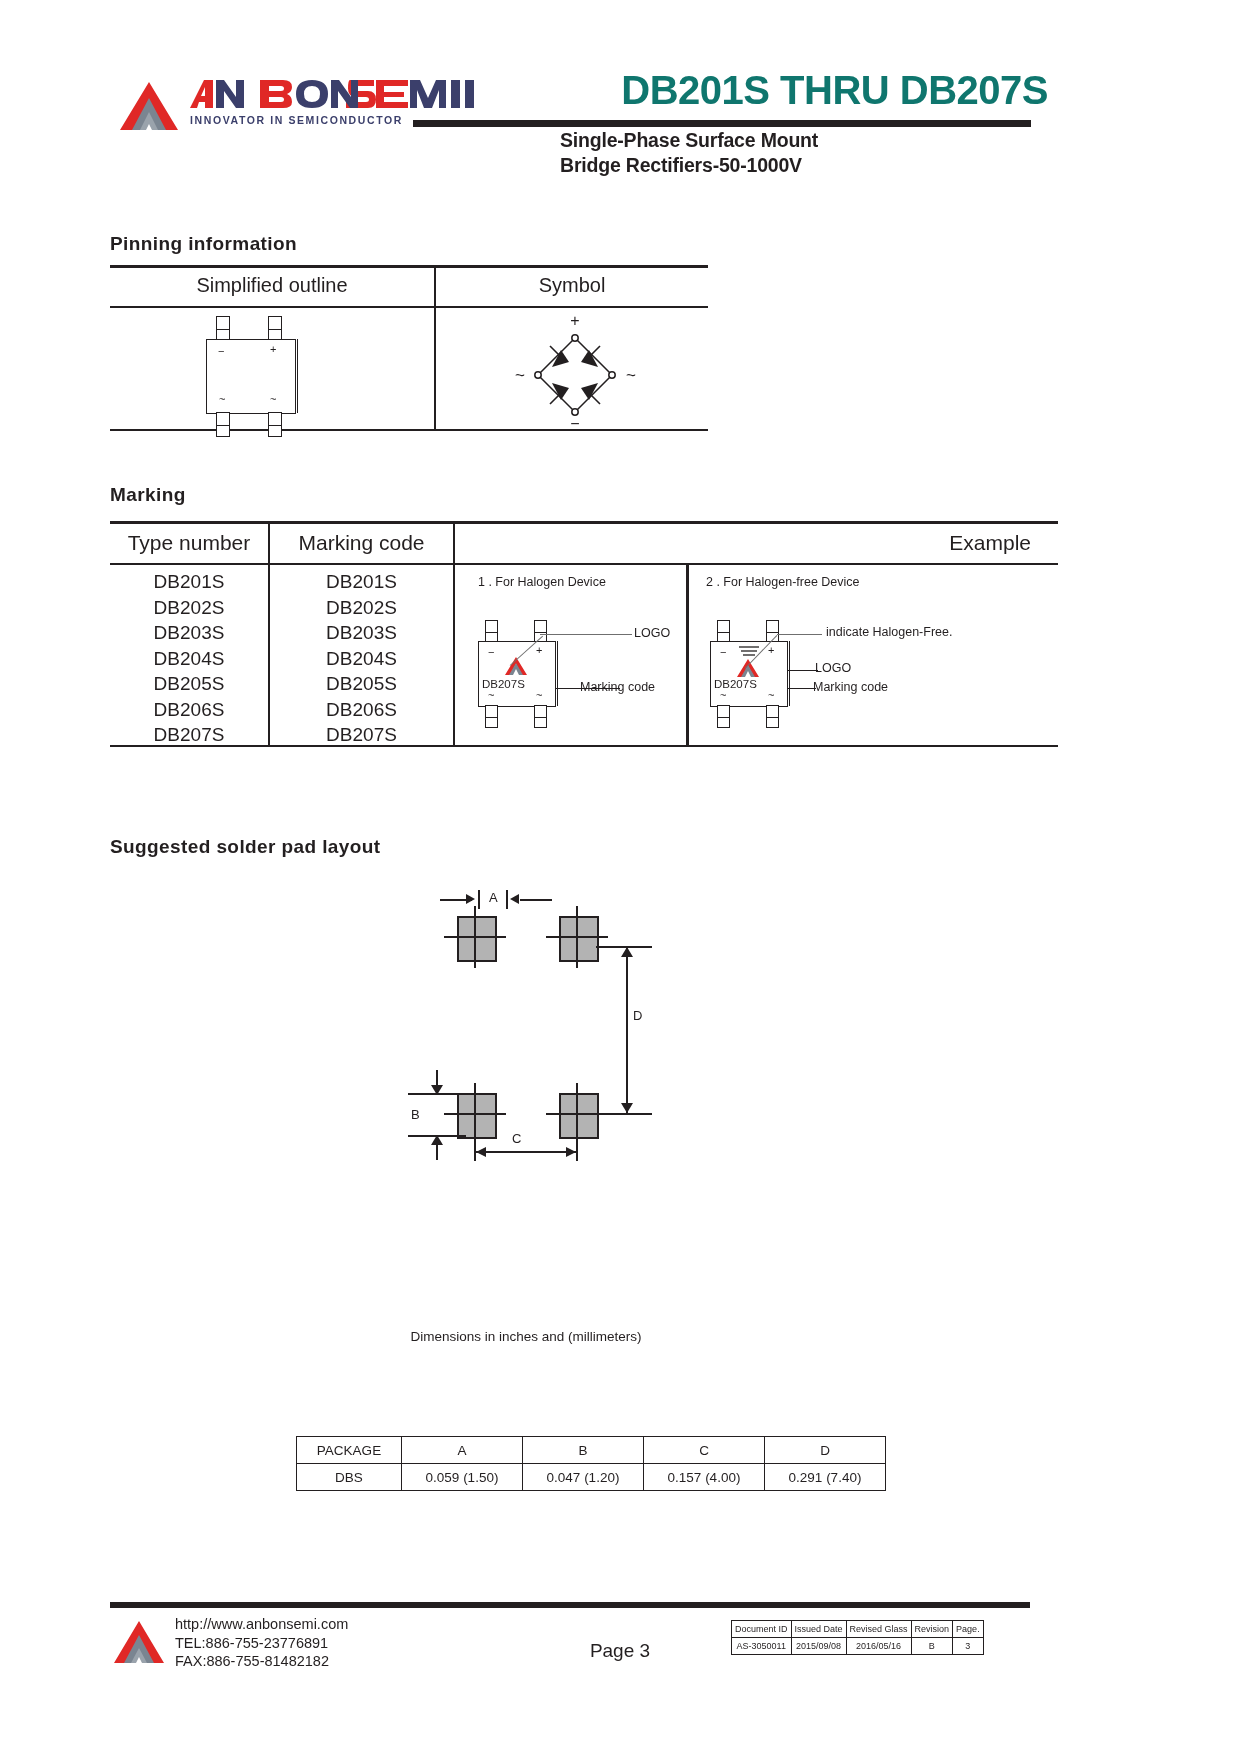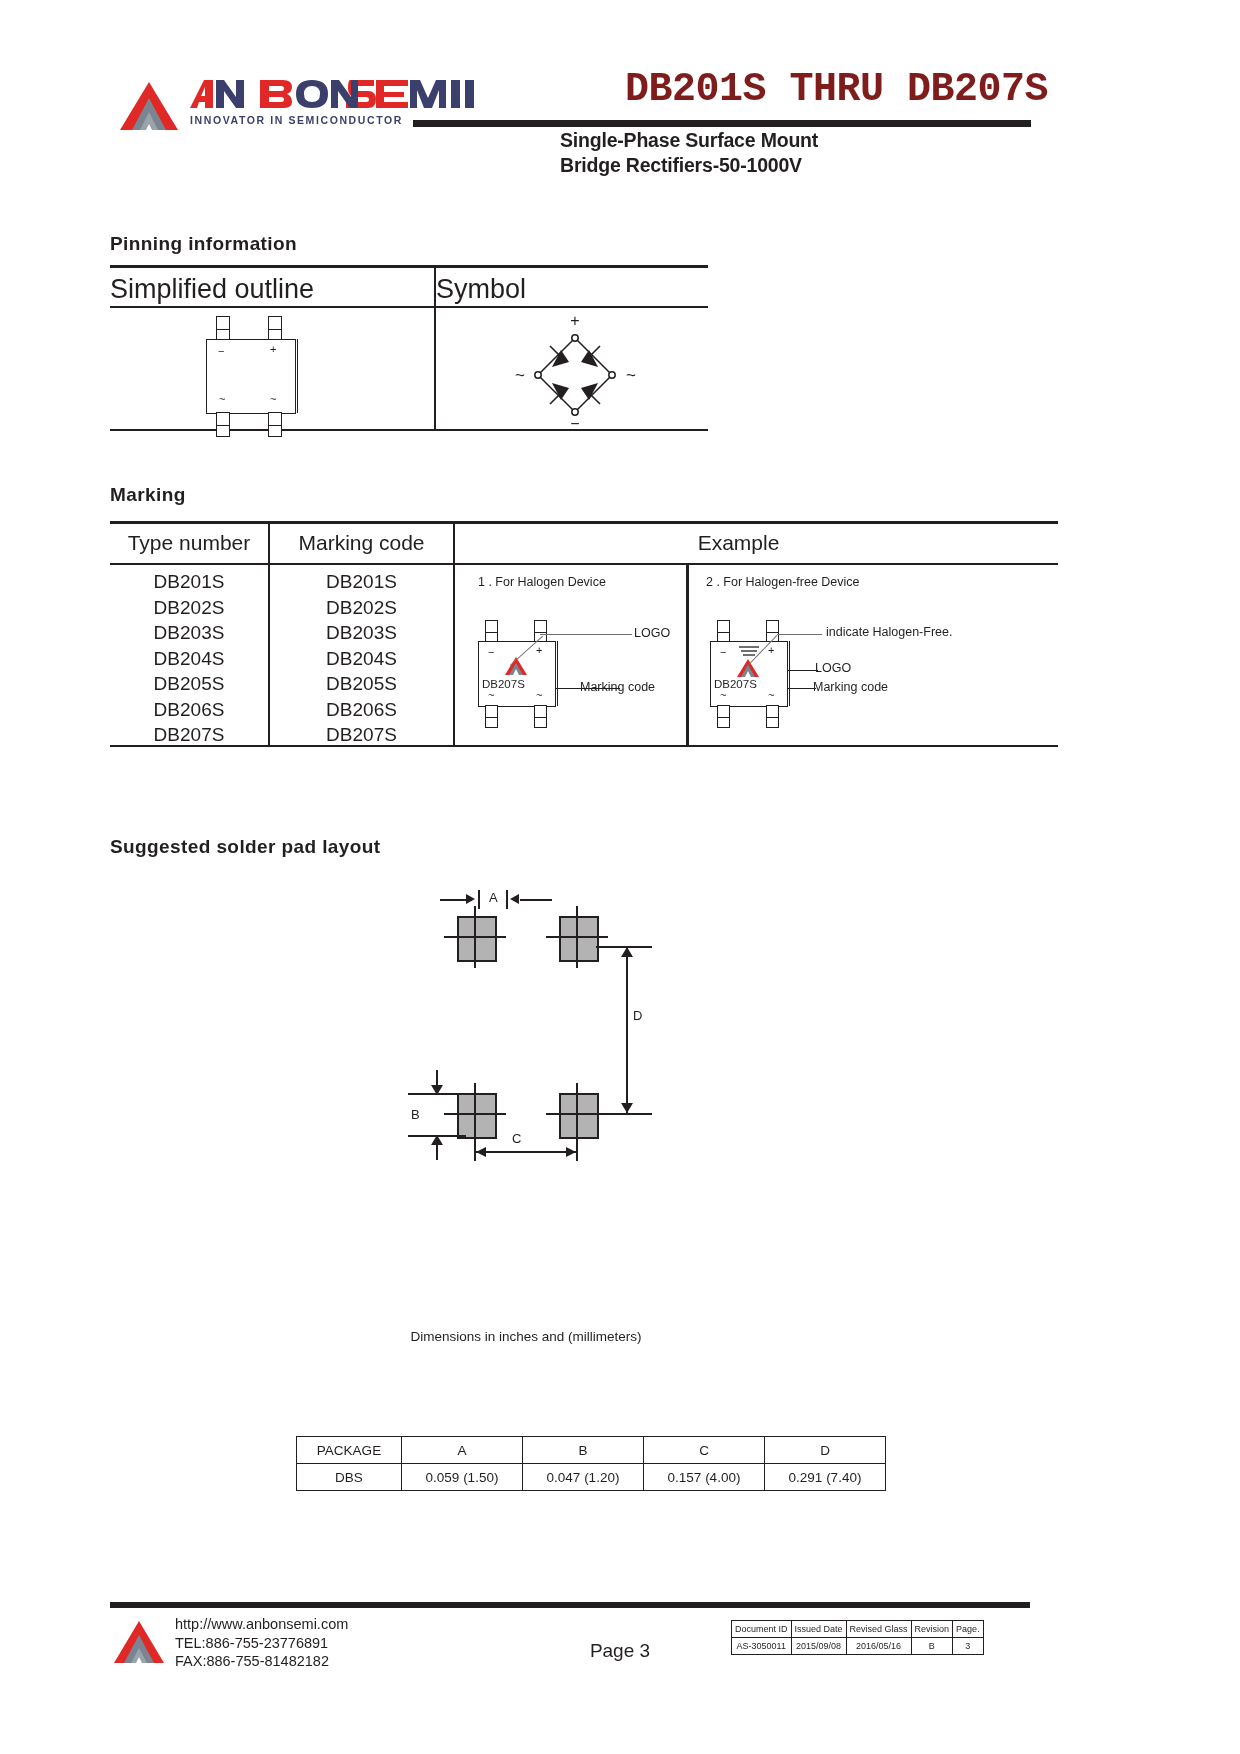--- a/index.html
+++ b/index.html
@@ -15,29 +15,29 @@
   .header{position:absolute;left:0;top:0;width:1240px;height:210px;}
   .logo-wrap{position:absolute;left:118px;top:78px;display:flex;align-items:flex-start;}
   .logo-mark{width:62px;height:52px;margin-right:8px;margin-top:2px;}
   .logo-text-block{display:flex;flex-direction:column;}
   .logo-word{height:34px;display:block;}
   .logo-tag{font-size:10.5px;letter-spacing:1.6px;color:#3b3f6b;font-weight:bold;margin-top:2px;margin-left:2px;}
 
   .rule-top{position:absolute;left:413px;top:120px;width:618px;height:7px;background:#231f20;}
 
   .title{position:absolute;left:508px;top:70px;width:540px;text-align:right;
-         font-size:40px;font-weight:bold;letter-spacing:-0.5px;color:#7f1d1d;line-height:1;font-family:Liberation Mono, monospace;}
+         font-size:40px;font-weight:bold;letter-spacing:-0.5px;color:#0f766e;line-height:1;}
   .subtitle{position:absolute;left:560px;top:128px;width:470px;text-align:left;
             font-size:19.5px;font-weight:bold;color:#231f20;line-height:1.27;letter-spacing:-0.2px;}
   .subtitle div{white-space:nowrap;}
 
   
   .sec-h{position:absolute;font-size:19px;font-weight:bold;color:#231f20;letter-spacing:0.4px;}
   .pt-line{position:absolute;background:#231f20;}
-  .pt-head{position:absolute;font-size:27px;text-align:left;color:#231f20;}
+  .pt-head{position:absolute;font-size:20px;text-align:center;color:#231f20;}
 
   
   .pkg{position:absolute;}
   .pkg .body{position:absolute;border:1.6px solid #231f20;background:#fff;}
   .pkg .sideline{position:absolute;border-left:1.6px solid #231f20;}
   .pkg .lead{position:absolute;border:1.4px solid #231f20;background:#fff;}
   .pkg .lead:after{content:"";position:absolute;left:0;right:0;top:52%;border-top:1.4px solid #231f20;}
   .pkg .sym{position:absolute;font-size:11px;color:#231f20;line-height:1;}
 
   
@@ -178,21 +178,21 @@
   <div>
     <div class="mk-line" style="left:110px;top:521px;width:948px;height:2.5px;"></div>
     <div class="mk-line" style="left:110px;top:563px;width:948px;height:2px;"></div>
     <div class="mk-line" style="left:110px;top:745px;width:948px;height:2px;"></div>
     <div class="mk-line" style="left:268px;top:521px;width:2px;height:226px;"></div>
     <div class="mk-line" style="left:453px;top:521px;width:2px;height:226px;"></div>
     <div class="mk-line" style="left:686px;top:565px;width:2.5px;height:182px;"></div>
 
     <div class="mk-head" style="left:110px;top:531px;width:158px;">Type number</div>
     <div class="mk-head" style="left:270px;top:531px;width:183px;">Marking code</div>
-    <div class="mk-head" style="left:437px;top:531px;width:603px;">Example</div>
+    <div class="mk-head" style="left:428px;top:531px;width:603px;text-align:right;">Example</div>
 
     <div class="mk-col" style="left:110px;top:569px;width:158px;">
       <div>DB201S</div>
       <div>DB202S</div>
       <div>DB203S</div>
       <div>DB204S</div>
       <div>DB205S</div>
       <div>DB206S</div>
       <div>DB207S</div>
     </div>

